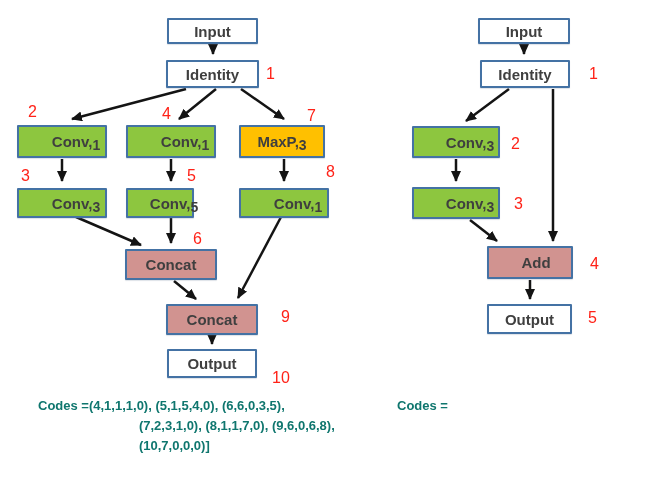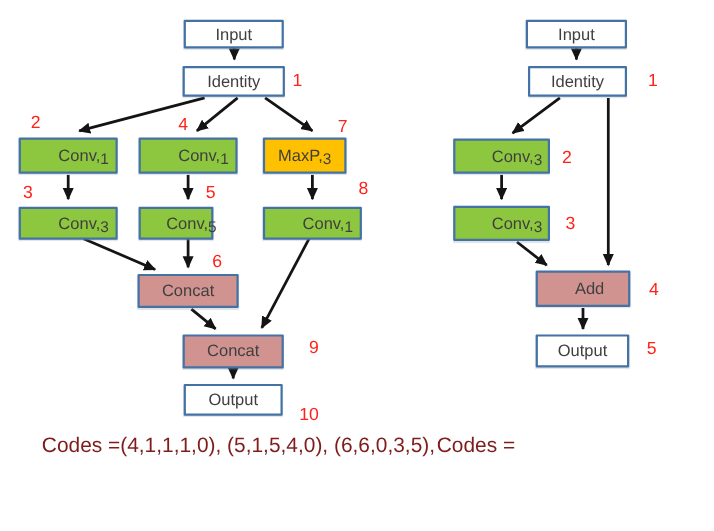--- a/index.html
+++ b/index.html
@@ -10,40 +10,41 @@
     font-family:"Liberation Sans",sans-serif;
     overflow:hidden;
   }
   #arrows{position:absolute;left:0;top:0;width:649px;height:483px;}
   .node{
     position:absolute;
     box-sizing:border-box;
     border:2px solid var(--box-border,#4472A4);
     background:#fff;
     display:flex;align-items:center;justify-content:center;
-    font-size:15px;font-weight:400;
+    font-size:15px;font-weight:700;
     color:var(--node-text,#3F3F3F);
     border-radius:1px;
     box-shadow:0 1px 1px rgba(120,140,160,0.25);
   }
   .node.green{background:var(--green,#8DC63F);padding-left:28px;}
   .node.orange{background:var(--orange,#FFC000);}
   .node.pink{background:var(--pink,#D19390);}
   .os{position:relative;top:3px;font-size:14px;}
   .rednum{
     position:absolute;
     color:var(--red-label,#FF2218);
     font-size:16px;font-weight:400;line-height:16px;
   }
   .codes{
     position:absolute;
     display:flex;
-    color:#7f1d1d;
-    font-size:19px;line-height:20px;
+    color:#0f766e;
+    font-size:13px;line-height:20px;
     white-space:nowrap;
+    font-weight:bold;
   }
   .codes-lines > div:not(:first-child){padding-left:6px;margin-left:44px;}
 </style>
 </head>
 <body>
 
 <div id="canvas">
 
   <svg id="arrows" viewBox="0 0 649 483" xmlns="http://www.w3.org/2000/svg">
     <defs>
@@ -86,21 +87,21 @@
     </div>
 
     <div class="node green" style="left:17px;top:125px;width:90px;height:33px;">
       <span><span>Conv,</span><span class="os">1</span></span>
     </div>
 
     <div class="node green" style="left:126px;top:125px;width:90px;height:33px;">
       <span><span>Conv,</span><span class="os">1</span></span>
     </div>
 
-    <div class="node orange" style="left:239px;top:125px;width:76px;height:33px;">
+    <div class="node orange" style="left:239px;top:125px;width:86px;height:33px;">
       <span><span>MaxP,</span><span class="os">3</span></span>
     </div>
 
     <div class="node green" style="left:17px;top:188px;width:90px;height:30px;">
       <span><span>Conv,</span><span class="os">3</span></span>
     </div>
 
     <div class="node green" style="left:126px;top:188px;width:68px;height:30px;">
       <span><span>Conv,</span><span class="os">5</span></span>
     </div>
@@ -129,20 +130,22 @@
     <span class="rednum" style="left:187px;top:168px;">5</span>
     <span class="rednum" style="left:326px;top:164px;">8</span>
     <span class="rednum" style="left:193px;top:231px;">6</span>
     <span class="rednum" style="left:281px;top:309px;">9</span>
     <span class="rednum" style="left:272px;top:370px;">10</span>
 
     <div class="codes" style="left:38px;top:396px;">
       <span>Codes = </span>
       <div class="codes-lines">
         <div>(4,1,1,1,0), (5,1,5,4,0), (6,6,0,3,5),</div>
+        <div>(7,2,3,1,0), (8,1,1,7,0), (9,6,0,6,8),</div>
+        <div>(10,7,0,0,0)]</div>
       </div>
     </div>
   </div>
 
   <div>
 
     <div class="node" style="left:478px;top:18px;width:92px;height:26px;">
       <span>Input</span>
     </div>
 

